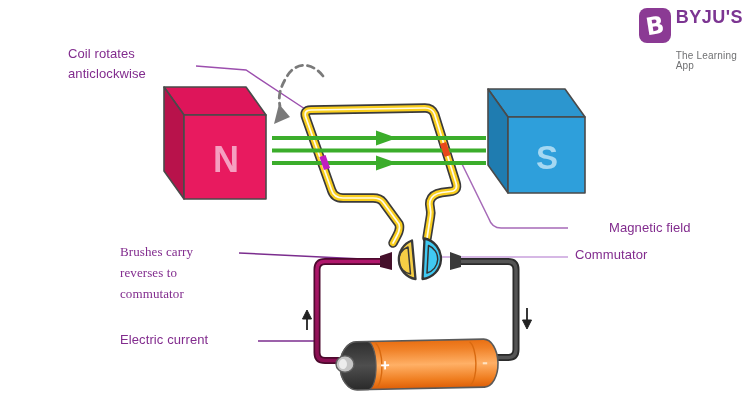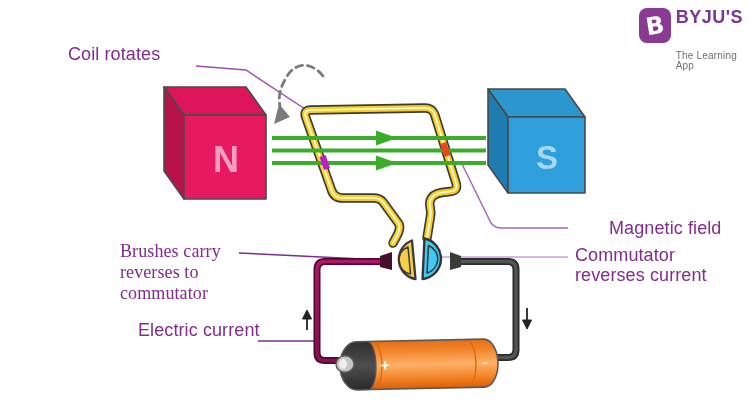--- a/index.html
+++ b/index.html
@@ -2,21 +2,21 @@
 <html><head>
 <meta charset="utf-8">
 <style>
   html,body{margin:0;padding:0;background:#fff;}
   #stage{
     position:relative;width:750px;height:410px;background:#ffffff;overflow:hidden;
     font-family:"Liberation Sans", sans-serif;
   }
   #diagram-svg{position:absolute;left:0;top:0;}
   .lbl{
-    position:absolute;color:#822C8E;font-size:18px;line-height:20px;
+    position:absolute;color:#822C8E;font-size:13px;line-height:20px;
     letter-spacing:.1px;white-space:nowrap;
   }
   .lbl span{display:block;}
   
   .logo{position:absolute;left:639px;top:8px;display:flex;align-items:flex-start;gap:5px;}
   .logo-badge{
     width:35px;height:35px;background:#8B3A94;border-radius:8px;
     display:flex;align-items:center;justify-content:center;
   }
   .logo-badge span{
@@ -143,38 +143,38 @@
       <path d="M470,343 A7.5,22 0 0 1 470,386" fill="none" stroke="#D96A10" stroke-width="1.4"></path>
       <ellipse cx="345" cy="362.5" rx="9" ry="8.2" fill="#C6C6C6" stroke="#5E5E5E" stroke-width="1.4"></ellipse>
       <ellipse cx="343" cy="362.5" rx="4" ry="5" fill="#EDEDED"></ellipse>
       <text x="385" y="370" text-anchor="middle" font-size="16" font-weight="bold" fill="#FFFFFF" font-family="Liberation Sans, sans-serif">+</text>
       <text x="485" y="369" text-anchor="middle" font-size="17" font-weight="bold" fill="#FFE3C2" font-family="Liberation Sans, sans-serif">-</text>
     </g>
   </svg>
 
   <div class="lbl" style="left:68px;top:44px;">
     <span>Coil rotates</span>
+    <span>anticlockwise</span>
   </div>
 
   <div class="lbl" style="left:575px;top:218px;margin-left:34px;">
     <span>Magnetic field</span>
   </div>
 
   <div class="lbl" style="left:575px;top:245px;">
     <span>Commutator</span>
-    <span>reverses current</span>
   </div>
 
   <div class="lbl" style="left:120px;top:241px;line-height:21px;font-family:Liberation Serif, serif;">
     <span>Brushes carry</span>
     <span>reverses to</span>
     <span>commutator</span>
   </div>
 
-  <div class="lbl" style="left:120px;top:320px;margin-left:18px;">
+  <div class="lbl" style="left:120px;top:330px;">
     <span>Electric current</span>
   </div>
 
   <div class="logo">
     <div class="logo-badge">
       <span>B</span>
     </div>
     <div class="logo-text">
       <span class="logo-brand">BYJU'S</span>
       <span class="logo-tagline">The Learning App</span>

